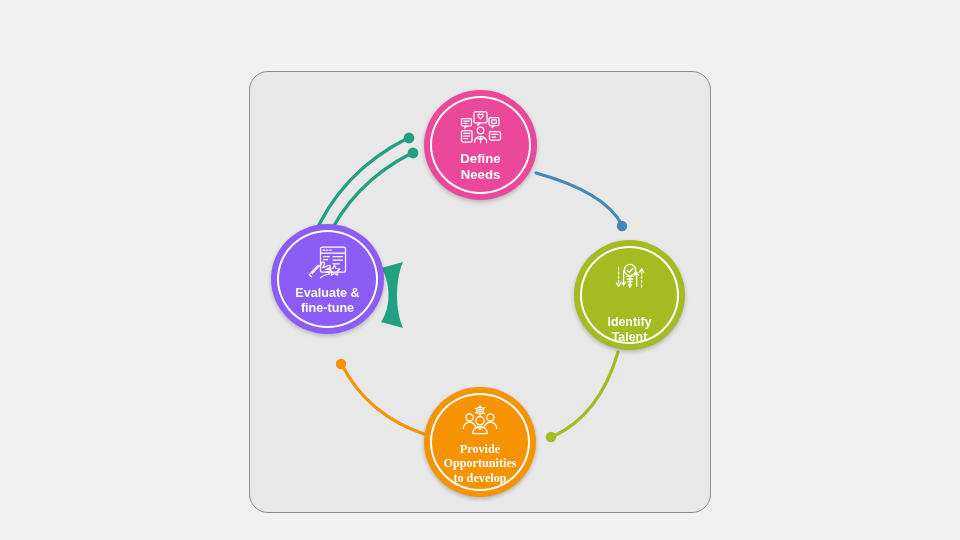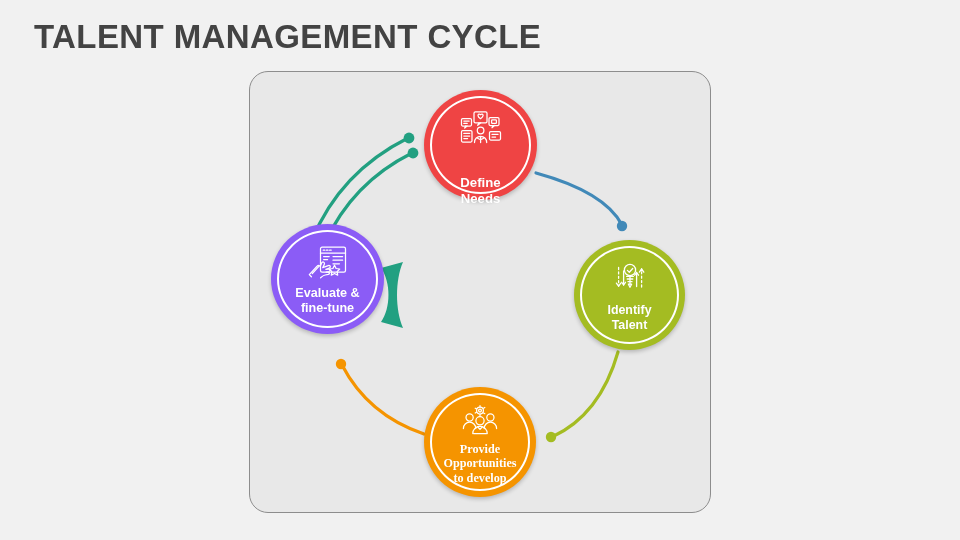--- a/index.html
+++ b/index.html
@@ -94,36 +94,36 @@
     font-size: 14.2px;
     line-height: 1.33;
     letter-spacing: 0.1px;
   }
   
   #node-define {
     left: 424px;
     top: 90px;
     width: 113px;
     height: 110px;
-    background: #ef4444;
+    background: #ec4899;
     box-shadow: 0 2px 4px rgba(0,0,0,0.22);
     padding-top: 21px;
-    gap: 24px;
   }
   #node-define .node-inner-ring { left: 6px; top: 6px; right: 6px; bottom: 6px; }
   #node-define .node-label { font-size: 13.2px; margin-top: 2px; }
   
   #node-identify {
     left: 574px;
     top: 240px;
     width: 111px;
     height: 110px;
     background: #a4bc22;
     box-shadow: 0 2px 4px rgba(0,0,0,0.22);
     padding-top: 22px;
+    gap: 12px;
   }
   #node-identify .node-inner-ring { left: 6px; top: 6px; right: 6px; bottom: 6px; }
   #node-identify .node-label { font-size: 12.4px; margin-top: 3px; }
   
   #node-provide {
     left: 424px;
     top: 387px;
     width: 112px;
     height: 110px;
     background: #f59400;
@@ -144,21 +144,20 @@
     padding-top: 22px;
   }
   #node-evaluate .node-inner-ring { left: 6px; top: 6px; right: 6px; bottom: 6px; }
   #node-evaluate .node-label { font-size: 12.6px; margin-top: 3px; }
 </style>
 </head>
 <body>
 
 <div id="slide">
 
-  <div id="page-title">TALENT MANAGEMENT CYCLE</div>
 
   <div id="diagram-panel"></div>
 
   <svg id="diagram-svg" viewBox="0 0 960 540" xmlns="http://www.w3.org/2000/svg">
 
     <g>
       <path d="M 536 173 Q 605 192 622 225" fill="none" stroke="#4189b8" stroke-width="3.2" stroke-linecap="round"></path>
       <circle cx="622" cy="226" r="5.2" fill="#4189b8"></circle>
     </g>
 

